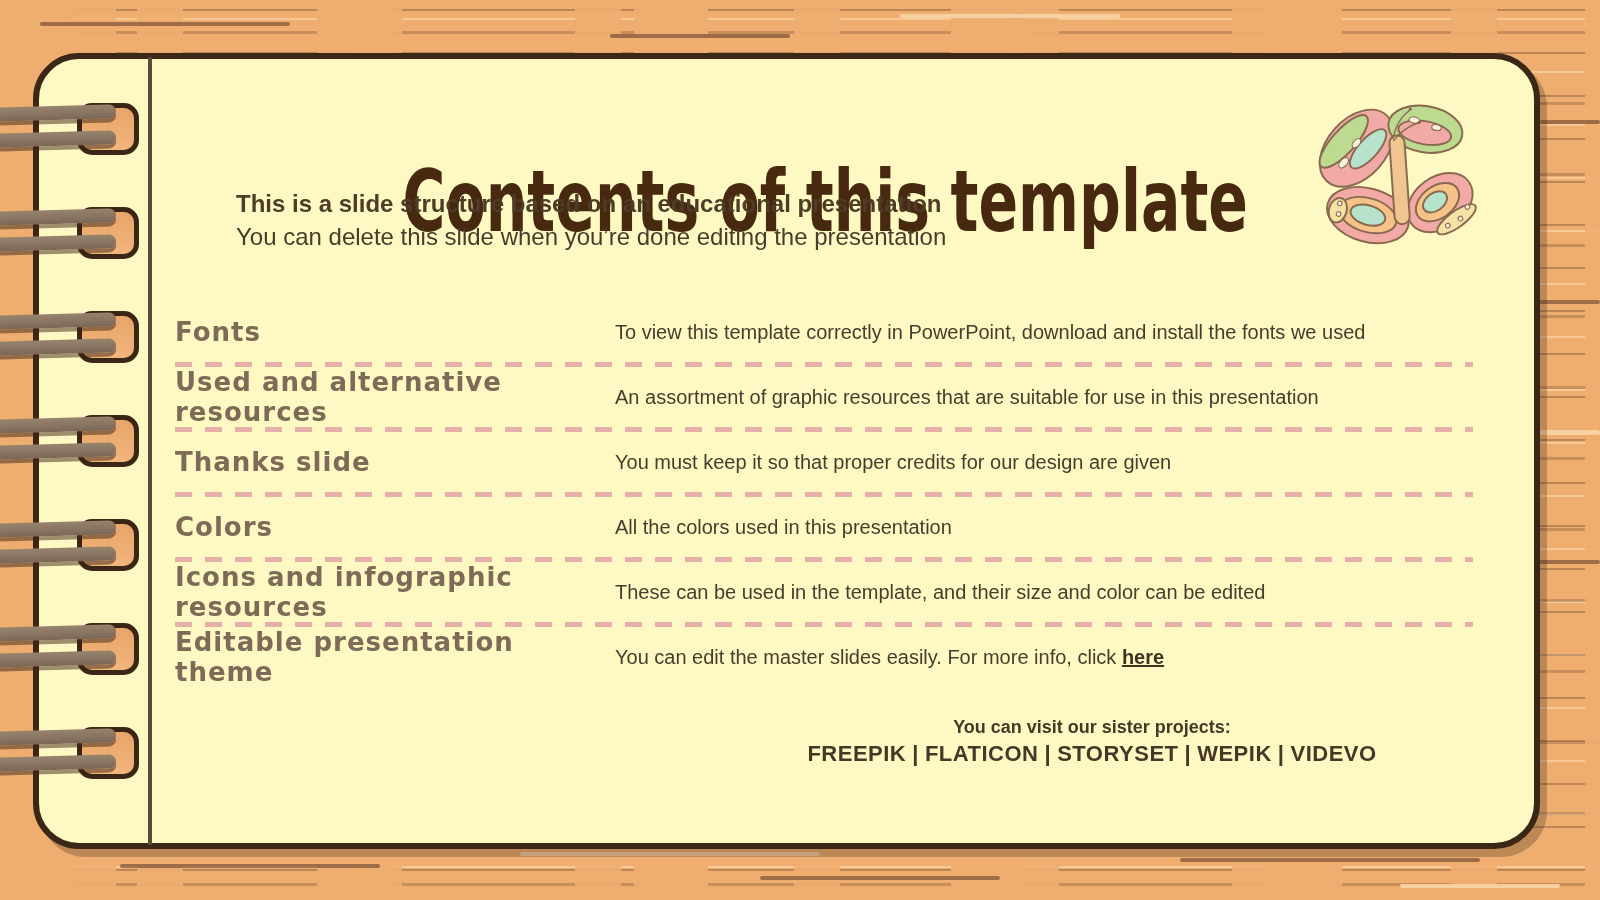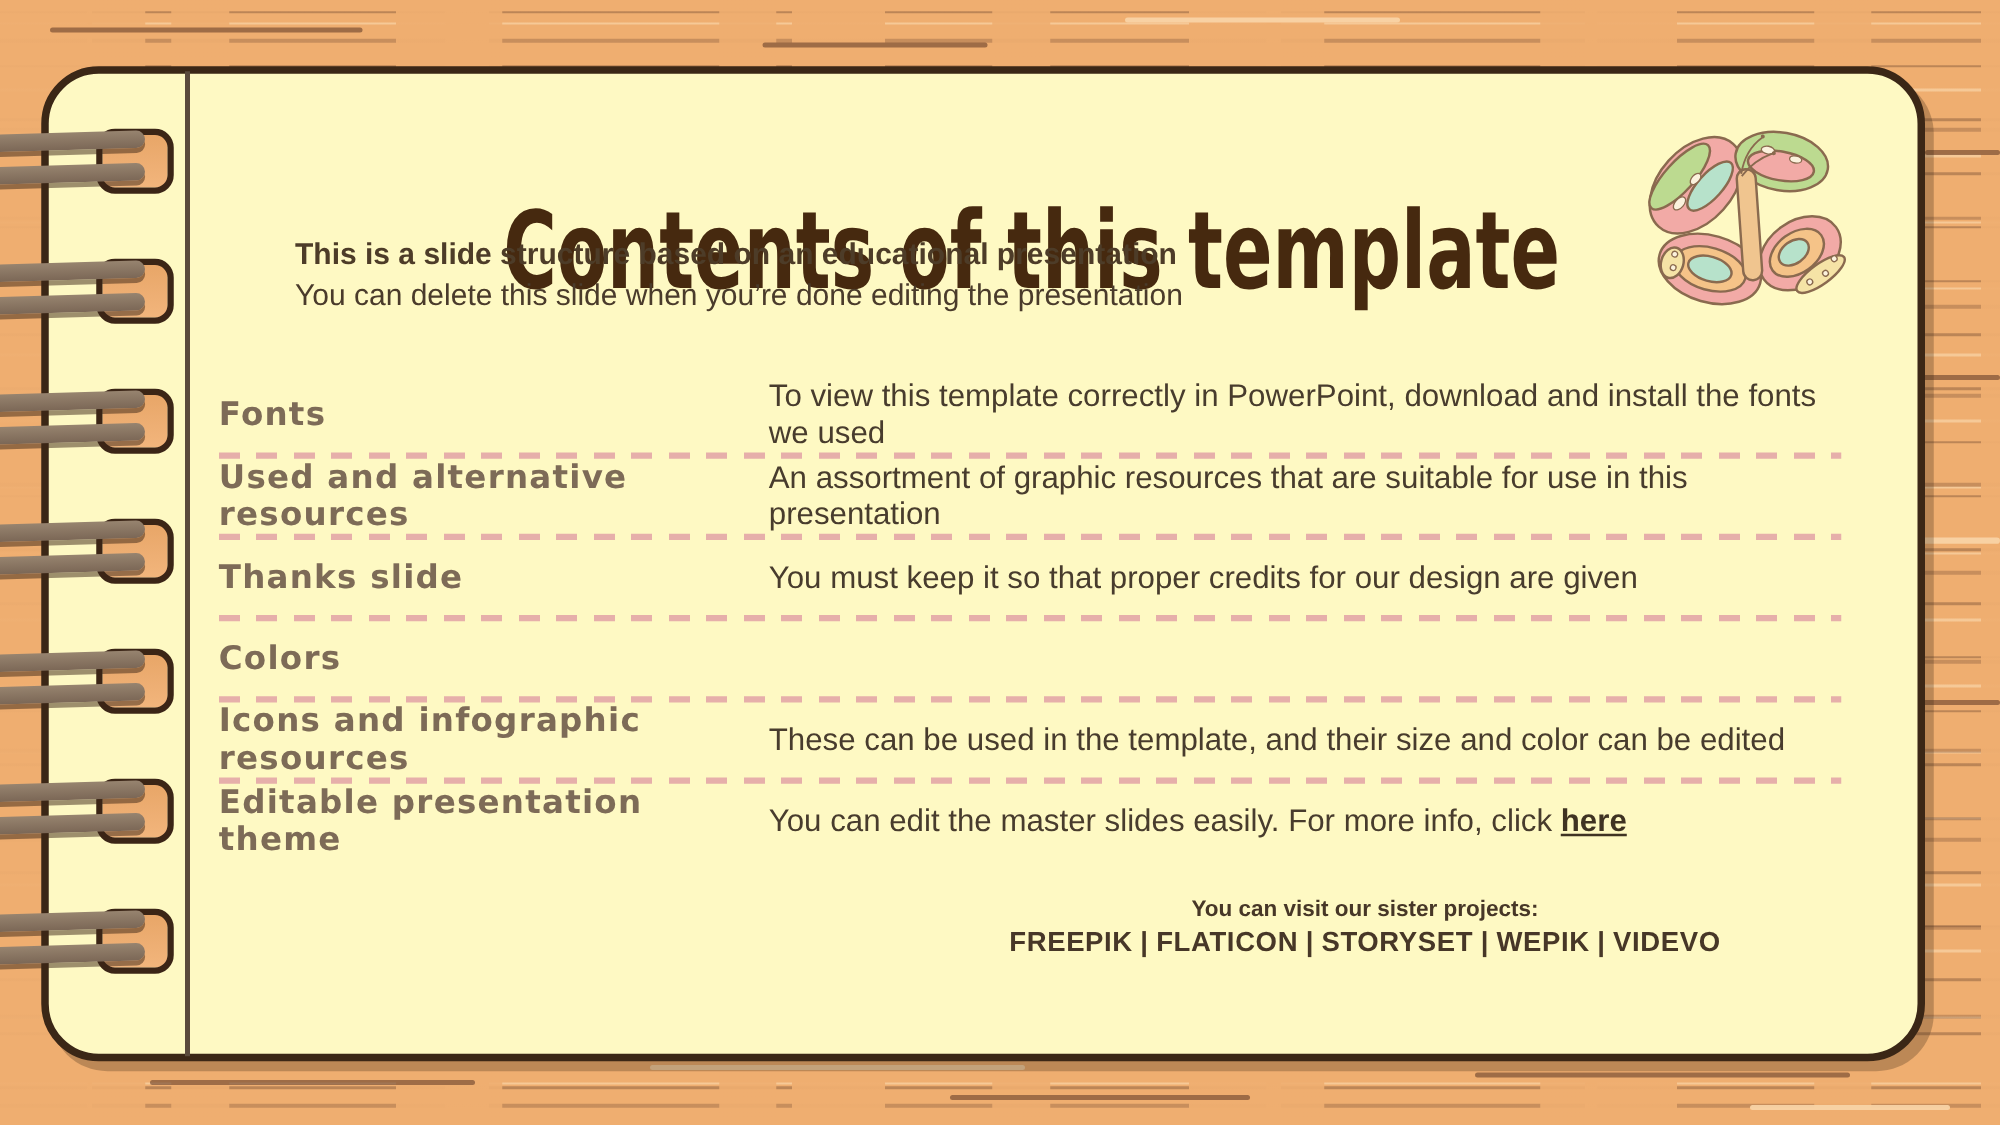--- a/index.html
+++ b/index.html
@@ -57,21 +57,21 @@
   .intro .bold{font-weight:bold;font-size:24px;line-height:32px;color:#4d3c28;}
   .intro .reg{font-size:24px;line-height:33px;}
 
   .ctable{position:absolute;left:23px;top:243px;width:1298px;}
   .crow{display:flex;align-items:center;height:60px;}
   .crow .lbl{
     width:440px;flex:0 0 440px;
     font-family:"DejaVu Sans",sans-serif;font-weight:700;font-size:26px;
     letter-spacing:1px;color:#7d6b57;
   }
-  .crow .desc{font-size:25px;color:#483c2d;}
+  .crow .desc{font-size:20px;color:#483c2d;}
   .crow .desc .lnk{font-weight:bold;text-decoration:underline;color:#3f3322;cursor:pointer;}
   .sep{
     height:5px;width:100%;
     background:repeating-linear-gradient(90deg,#e6afaa 0 17px,rgba(0,0,0,0) 17px 30px);
   }
 
   .footer-block{position:absolute;top:656px;text-align:center;color:#473727;}
   .footer-block .fhead{font-weight:bold;font-size:18px;line-height:24px;}
   .footer-block .flinks{font-weight:bold;font-size:23px;line-height:30px;letter-spacing:.5px;}
   .footer-block .flinks span[data-interactable="true"]{cursor:pointer;}
@@ -168,20 +168,21 @@
         <div class="desc" data-interactable="false">An assortment of graphic resources that are suitable for use in this presentation</div>
       </div>
       <div class="sep" data-interactable="false"></div>
       <div class="crow" data-interactable="false">
         <div class="lbl" data-interactable="false">Thanks slide</div>
         <div class="desc" data-interactable="false">You must keep it so that proper credits for our design are given</div>
       </div>
       <div class="sep" data-interactable="false"></div>
       <div class="crow" data-interactable="false">
         <div class="lbl" data-interactable="false">Colors</div>
+        <div class="desc" data-interactable="false">All the colors used in this presentation</div>
       </div>
       <div class="sep" data-interactable="false"></div>
       <div class="crow" data-interactable="false">
         <div class="lbl" data-interactable="false">Icons and infographic resources</div>
         <div class="desc" data-interactable="false">These can be used in the template, and their size and color can be edited</div>
       </div>
       <div class="sep" data-interactable="false"></div>
       <div class="crow" data-interactable="false">
         <div class="lbl" data-interactable="false">Editable presentation theme</div>
         <div class="desc" data-interactable="false"><span data-interactable="false">You can edit the master slides easily. For more info, click </span><span class="lnk" data-interactable="true">here</span></div>

